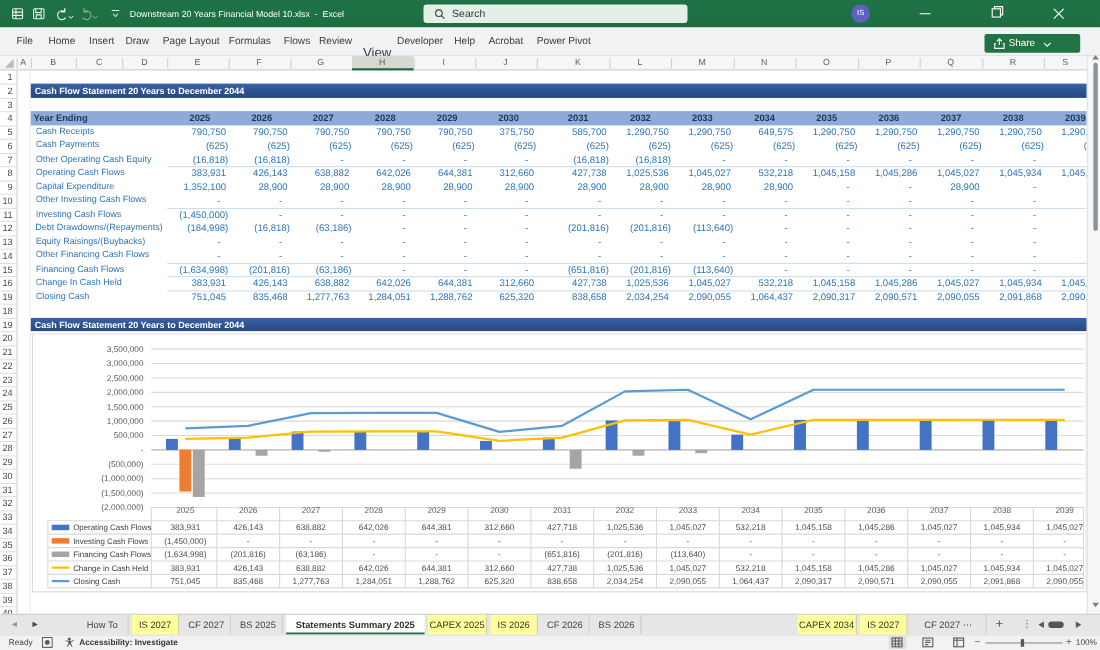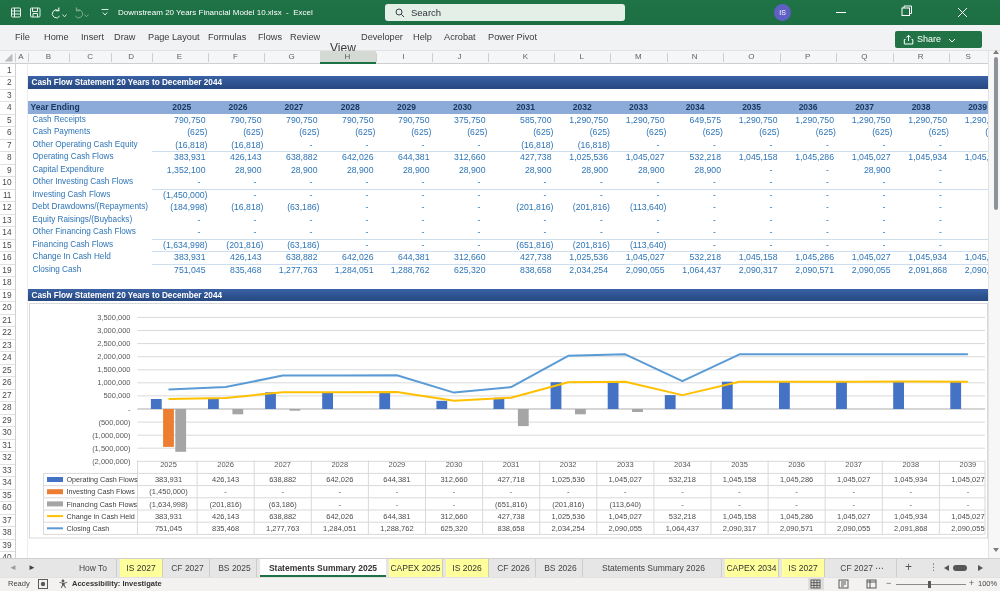--- a/index.html
+++ b/index.html
@@ -182,21 +182,21 @@
 <div class="rh" style="top:438.5px;height:12.5px;line-height:12.5px">31</div>
 <div class="abs" style="left:0;top:451.0px;width:14.5px;height:1px;background:#e0e0e0"></div>
 <div class="rh" style="top:451.0px;height:12.5px;line-height:12.5px">32</div>
 <div class="abs" style="left:0;top:463.5px;width:14.5px;height:1px;background:#e0e0e0"></div>
 <div class="rh" style="top:463.5px;height:12.5px;line-height:12.5px">33</div>
 <div class="abs" style="left:0;top:476.0px;width:14.5px;height:1px;background:#e0e0e0"></div>
 <div class="rh" style="top:476.0px;height:12.5px;line-height:12.5px">34</div>
 <div class="abs" style="left:0;top:488.5px;width:14.5px;height:1px;background:#e0e0e0"></div>
 <div class="rh" style="top:488.5px;height:12.5px;line-height:12.5px">35</div>
 <div class="abs" style="left:0;top:501.0px;width:14.5px;height:1px;background:#e0e0e0"></div>
-<div class="rh" style="top:501.0px;height:12.5px;line-height:12.5px">60</div>
+<div class="rh" style="top:501.0px;height:12.5px;line-height:12.5px">36</div>
 <div class="abs" style="left:0;top:513.5px;width:14.5px;height:1px;background:#e0e0e0"></div>
 <div class="rh" style="top:513.5px;height:12.5px;line-height:12.5px">37</div>
 <div class="abs" style="left:0;top:526.0px;width:14.5px;height:1px;background:#e0e0e0"></div>
 <div class="rh" style="top:526.0px;height:12.5px;line-height:12.5px">38</div>
 <div class="abs" style="left:0;top:538.5px;width:14.5px;height:1px;background:#e0e0e0"></div>
 <div class="rh" style="top:538.5px;height:12.5px;line-height:12.5px">39</div>
 <div class="abs" style="left:0;top:551.0px;width:14.5px;height:1px;background:#e0e0e0"></div>
 <div class="rh" style="top:551.0px;height:12.5px;line-height:12.5px">40</div>
 <div class="abs" style="left:27.5px;top:76.0px;width:960.0px;height:12.5px;background:linear-gradient(#3a62a5,#2d5290 55%,#27497f);"></div>
 <div class="abs" style="left:31.5px;top:76.0px;height:12.5px;line-height:13.0px;color:#fff;font-weight:bold;font-size:8.2px">Cash Flow Statement 20 Years to December 2044</div>
@@ -621,21 +621,20 @@
 <div class="abs" style="left:28px;top:558px;height:19px;line-height:19px;font-size:8px;color:#444">►</div>
 <div class="abs" style="left:70px;top:559px;width:47px;height:18px;font-size:8.5px;color:#444;text-align:center;line-height:18px;border-right:1px solid #cdcdcd">How To</div>
 <div class="abs" style="left:120px;top:559px;width:43px;height:18px;background:#ffff9c;font-size:8.5px;color:#333;text-align:center;line-height:18px;border-right:1px solid #cdcdb0">IS 2027</div>
 <div class="abs" style="left:166px;top:559px;width:44px;height:18px;font-size:8.5px;color:#444;text-align:center;line-height:18px;border-right:1px solid #cdcdcd">CF 2027</div>
 <div class="abs" style="left:213px;top:559px;width:44px;height:18px;font-size:8.5px;color:#444;text-align:center;line-height:18px;border-right:1px solid #cdcdcd">BS 2025</div>
 <div class="abs" style="left:260px;top:559px;width:126px;height:18px;background:#ffffff;font-size:8.5px;font-weight:bold;color:#333;text-align:center;line-height:18px;border-bottom:2px solid #1e7145">Statements Summary 2025</div>
 <div class="abs" style="left:389px;top:559px;width:54px;height:18px;background:#ffff9c;font-size:8.5px;color:#333;text-align:center;line-height:18px;border-right:1px solid #cdcdb0">CAPEX 2025</div>
 <div class="abs" style="left:446px;top:559px;width:43px;height:18px;background:#ffff9c;font-size:8.5px;color:#333;text-align:center;line-height:18px;border-right:1px solid #cdcdb0">IS 2026</div>
 <div class="abs" style="left:492px;top:559px;width:44px;height:18px;font-size:8.5px;color:#444;text-align:center;line-height:18px;border-right:1px solid #cdcdcd">CF 2026</div>
 <div class="abs" style="left:539px;top:559px;width:44px;height:18px;font-size:8.5px;color:#444;text-align:center;line-height:18px;border-right:1px solid #cdcdcd">BS 2026</div>
-<div class="abs" style="left:586px;top:559px;width:136px;height:18px;font-size:8.5px;color:#444;text-align:center;line-height:18px;border-right:1px solid #cdcdcd">Statements Summary 2026</div>
 <div class="abs" style="left:725px;top:559px;width:54px;height:18px;background:#ffff9c;font-size:8.5px;color:#333;text-align:center;line-height:18px;border-right:1px solid #cdcdb0">CAPEX 2034</div>
 <div class="abs" style="left:782px;top:559px;width:43px;height:18px;background:#ffff9c;font-size:8.5px;color:#333;text-align:center;line-height:18px;border-right:1px solid #cdcdb0">IS 2027</div>
 <div class="abs" style="left:828px;top:559px;width:69px;height:18px;font-size:8.5px;color:#444;text-align:center;line-height:18px;border-right:1px solid #cdcdcd">CF 2027 ⋯</div>
 <div class="abs" style="left:905px;top:558px;height:19px;line-height:19px;font-size:12px;color:#555">+</div>
 <div class="abs" style="left:929px;top:558px;height:19px;line-height:19px;font-size:9px;color:#555">⋮</div>
 <div class="abs" style="left:944px;top:565px;width:0;height:0;border-top:3.5px solid transparent;border-bottom:3.5px solid transparent;border-right:5px solid #555"></div>
 <div class="abs" style="left:953px;top:564.5px;width:14px;height:6px;background:#555;border-radius:3px"></div>
 <div class="abs" style="left:978px;top:565px;width:0;height:0;border-top:3.5px solid transparent;border-bottom:3.5px solid transparent;border-left:5px solid #555"></div>
 <div class="abs" style="left:0;top:577px;width:1000px;height:14px;background:#f3f2f1;border-top:1px solid #e1e1e1"></div>
 <div class="abs" style="left:8px;top:577px;height:14px;line-height:14px;font-size:7.5px;color:#444">Ready</div>

